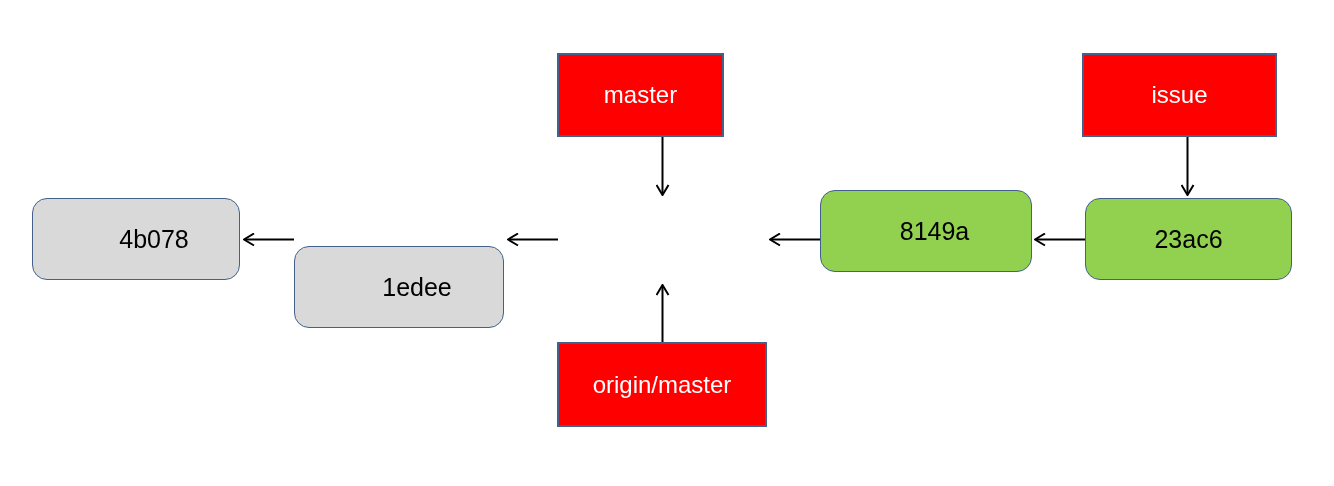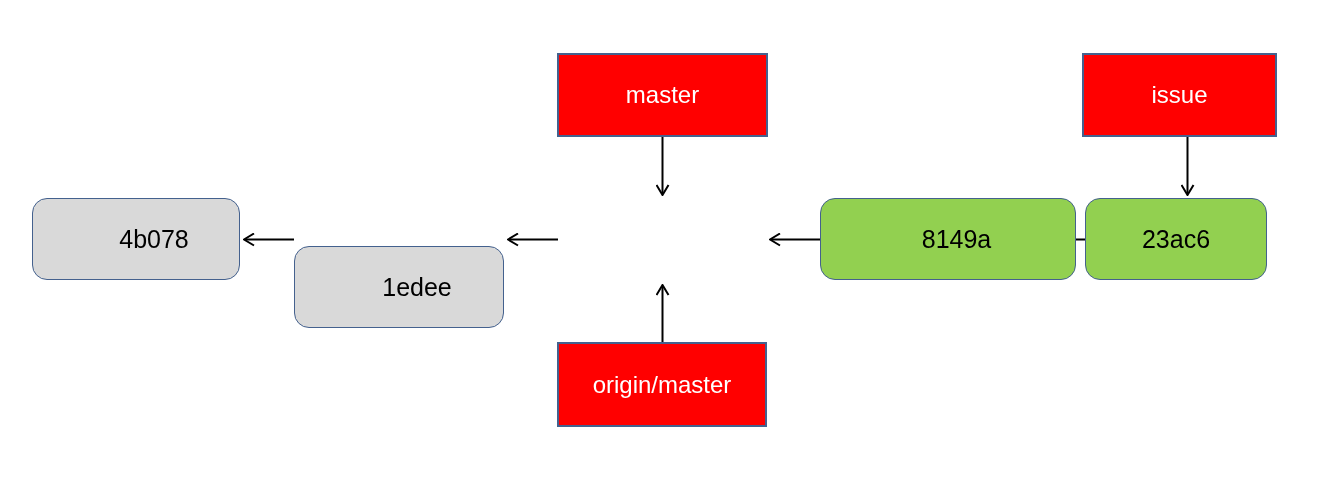--- a/index.html
+++ b/index.html
@@ -75,29 +75,29 @@
 
   <div class="node commit plain" style="left:32px; top:198px; width:208px;">
     <span>4b078</span>
   </div>
 
   <div class="node commit plain" style="left:294px; top:198px; width:210px;margin-top:48px;">
     <span>1edee</span>
   </div>
 
 
-  <div class="node commit hl" style="left:820px; top:198px; width:256px;padding-left:17px;">
+  <div class="node commit hl" style="left:820px; top:190px; width:212px;padding-left:17px;">
     <span>8149a</span>
   </div>
 
-  <div class="node commit hl" style="left:1085px; top:198px; width:182px;">
+  <div class="node commit hl" style="left:1085px; top:198px; width:207px;">
     <span>23ac6</span>
   </div>
 
-  <div class="node branch" style="left:557px; top:53px; width:211px; height:84px;">
+  <div class="node branch" style="left:557px; top:53px; width:167px; height:84px;">
     <span>master</span>
   </div>
 
   <div class="node branch" style="left:1082px; top:53px; width:195px; height:84px;">
     <span>issue</span>
   </div>
 
   <div class="node branch" style="left:557px; top:342px; width:210px; height:85px;justify-content:center;">
     <span>origin/master</span>
   </div>

